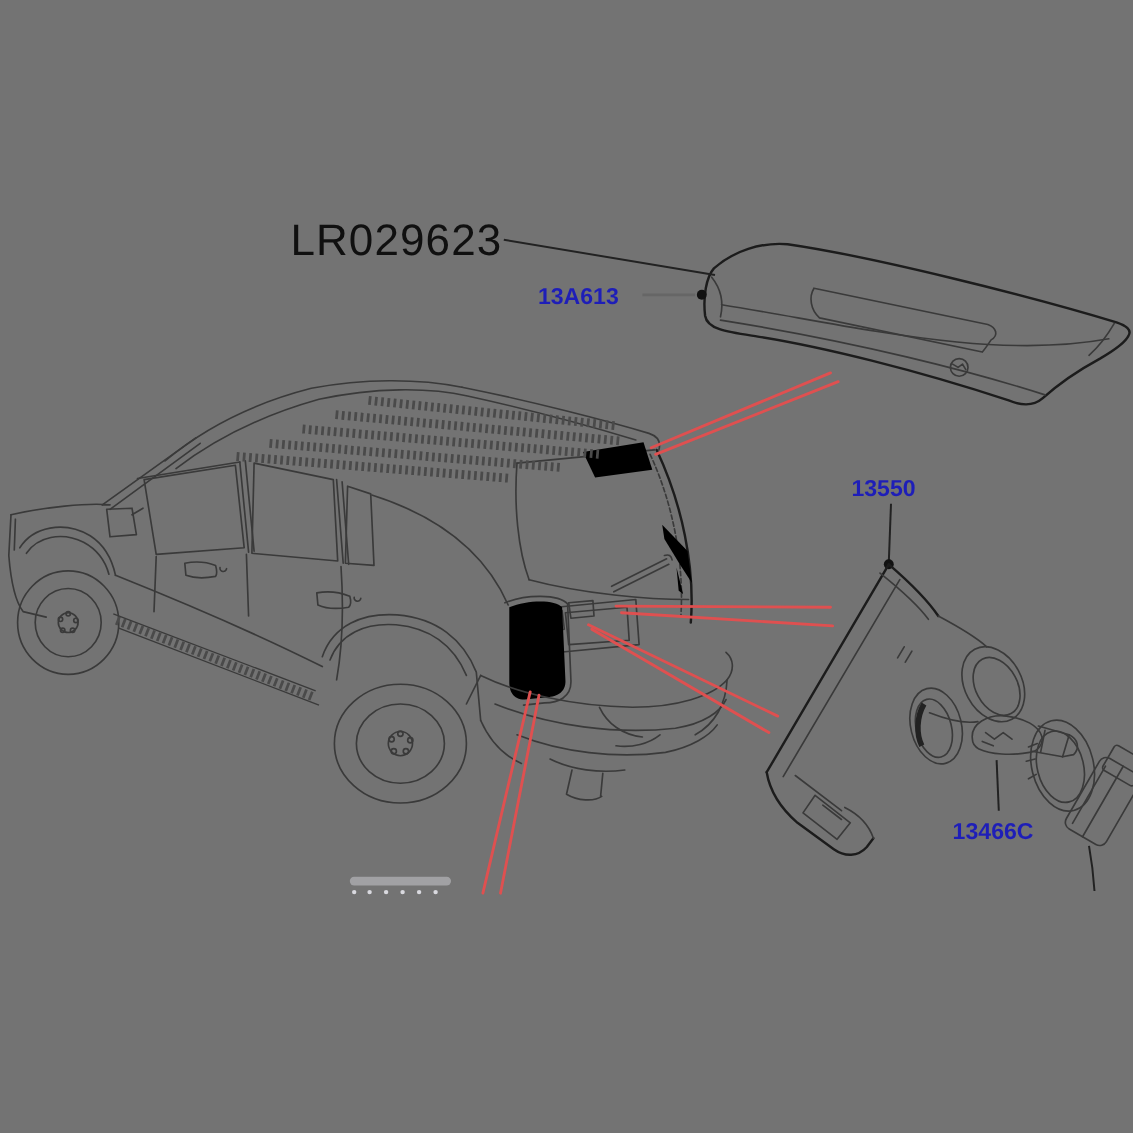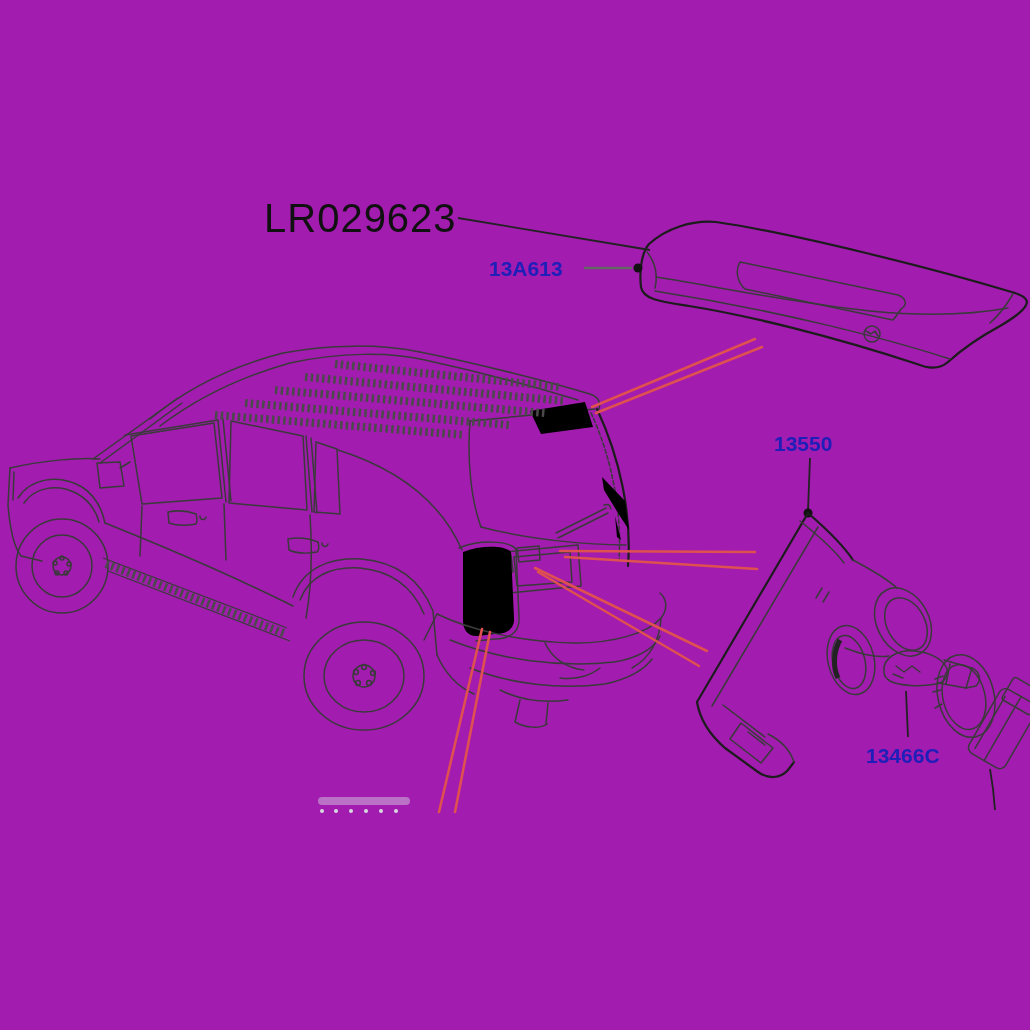--- a/index.html
+++ b/index.html
@@ -1,17 +1,17 @@
 <!DOCTYPE html>
 <html><head>
 <meta charset="utf-8">
 <style>
   html,body{margin:0;padding:0;background:#fff;}
   .stage{
-    position:relative;width:1030px;height:1030px;background:#a21caf;
+    position:relative;width:1030px;height:1030px;background:#737373;
     font-family:"Liberation Sans", sans-serif;overflow:hidden;
   }
   svg{position:absolute;left:0;top:0;}
   .main-label{font-family:"Liberation Sans", sans-serif;font-size:40px;fill:#101010;letter-spacing:1px;}
   .part-label{font-family:"Liberation Sans", sans-serif;font-size:21px;font-weight:bold;fill:#1e1eb8;cursor:pointer;}
   .art{stroke:#3a3a3a;fill:none;stroke-width:1.5;stroke-linecap:round;stroke-linejoin:round;}
   .art-heavy{stroke:#1c1c1c;fill:none;stroke-width:2.2;stroke-linecap:round;stroke-linejoin:round;}
   .blackfill{fill:#000;stroke:none;}
   .leader{stroke:#222;stroke-width:1.8;fill:none;}
   .leader-gray{stroke:#666;stroke-width:2.5;fill:none;}

